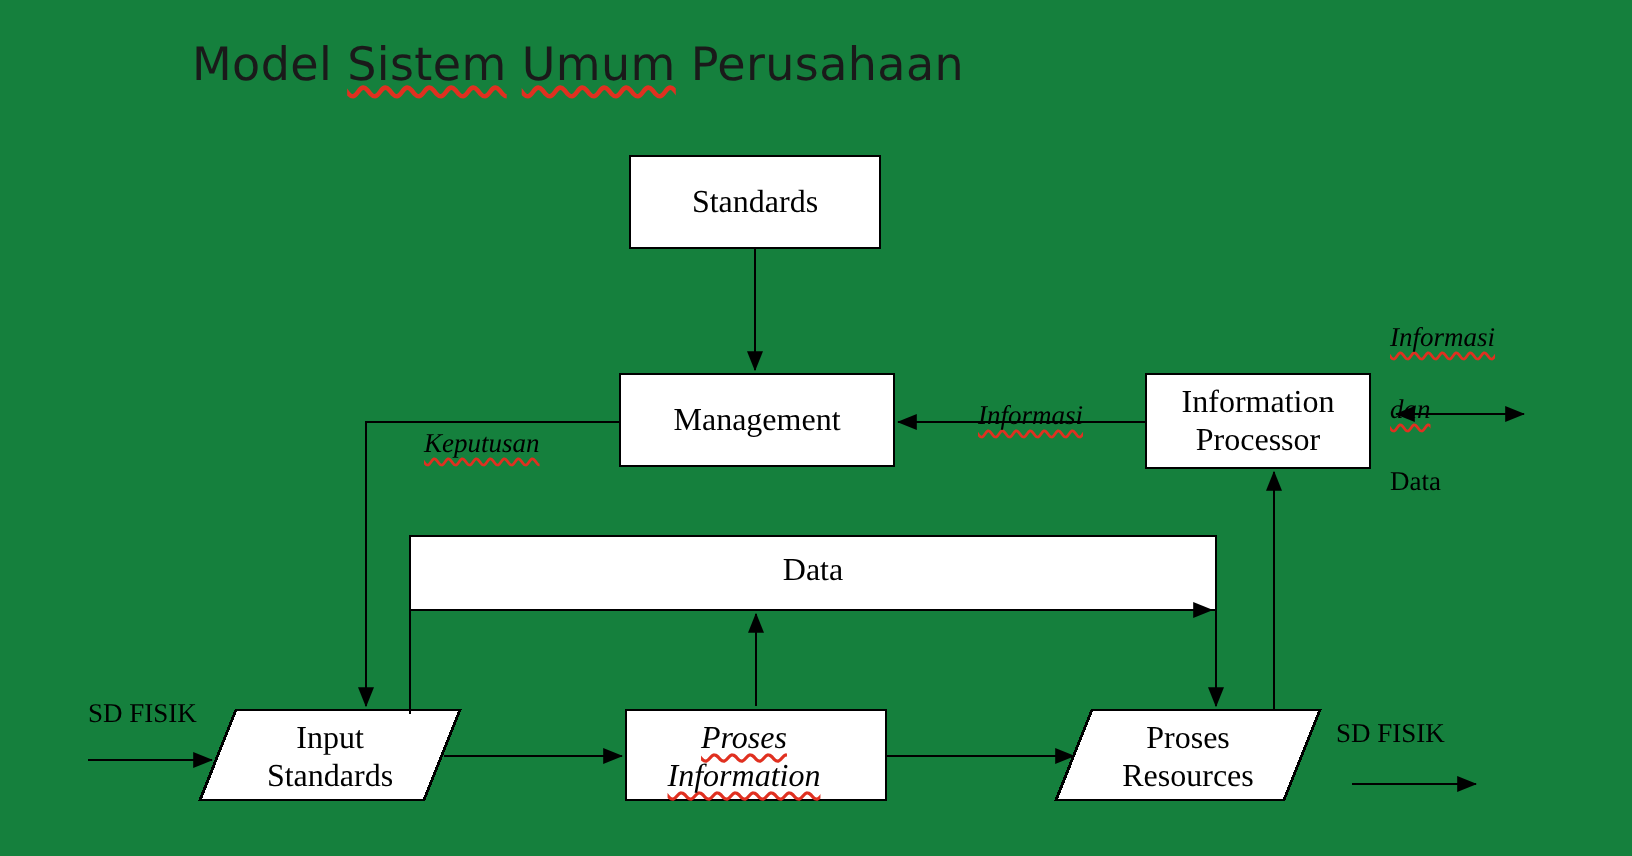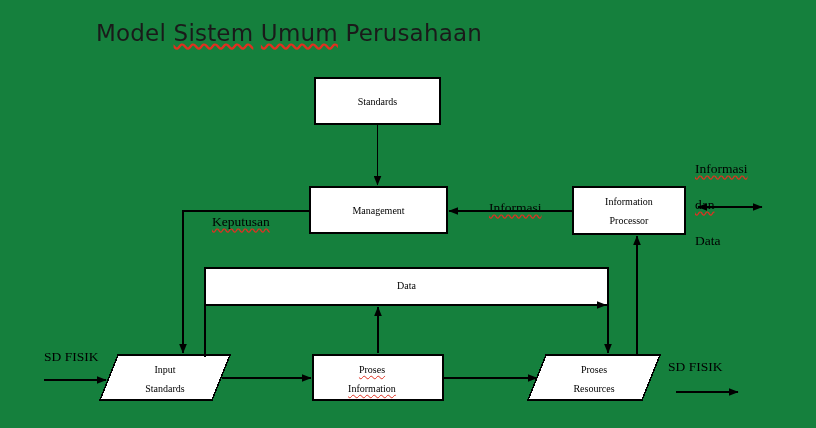--- a/index.html
+++ b/index.html
@@ -22,40 +22,41 @@
     letter-spacing:0.2px;
   }
   .sp{ 
     text-decoration: underline wavy #e03020;
     text-decoration-skip-ink:none;
     text-underline-offset:2px;
   }
   .node-label{
     position:absolute;
     font-family:"Liberation Serif", serif;
-    font-size:10px;
+    font-size:16px;
     color:#000;
     text-align:center;
     line-height:19px;
     white-space:pre-line;
     pointer-events:none;
   }
   .edge-label{
     position:absolute;
     font-family:"Liberation Serif", serif;
     font-size:13.5px;
     color:#000;
     line-height:17px;
     white-space:pre-line;
   }
   .ul-red{
     border-bottom:0;
     text-decoration: underline wavy #e03020;
     text-decoration-skip-ink:none;
     text-underline-offset:2px;
+    font-style:italic;
   }
 </style>
 </head>
 <body>
 
 <div id="canvas">
 
   <div class="title">
     <span>Model</span>
     <span class="sp">Sistem</span>

